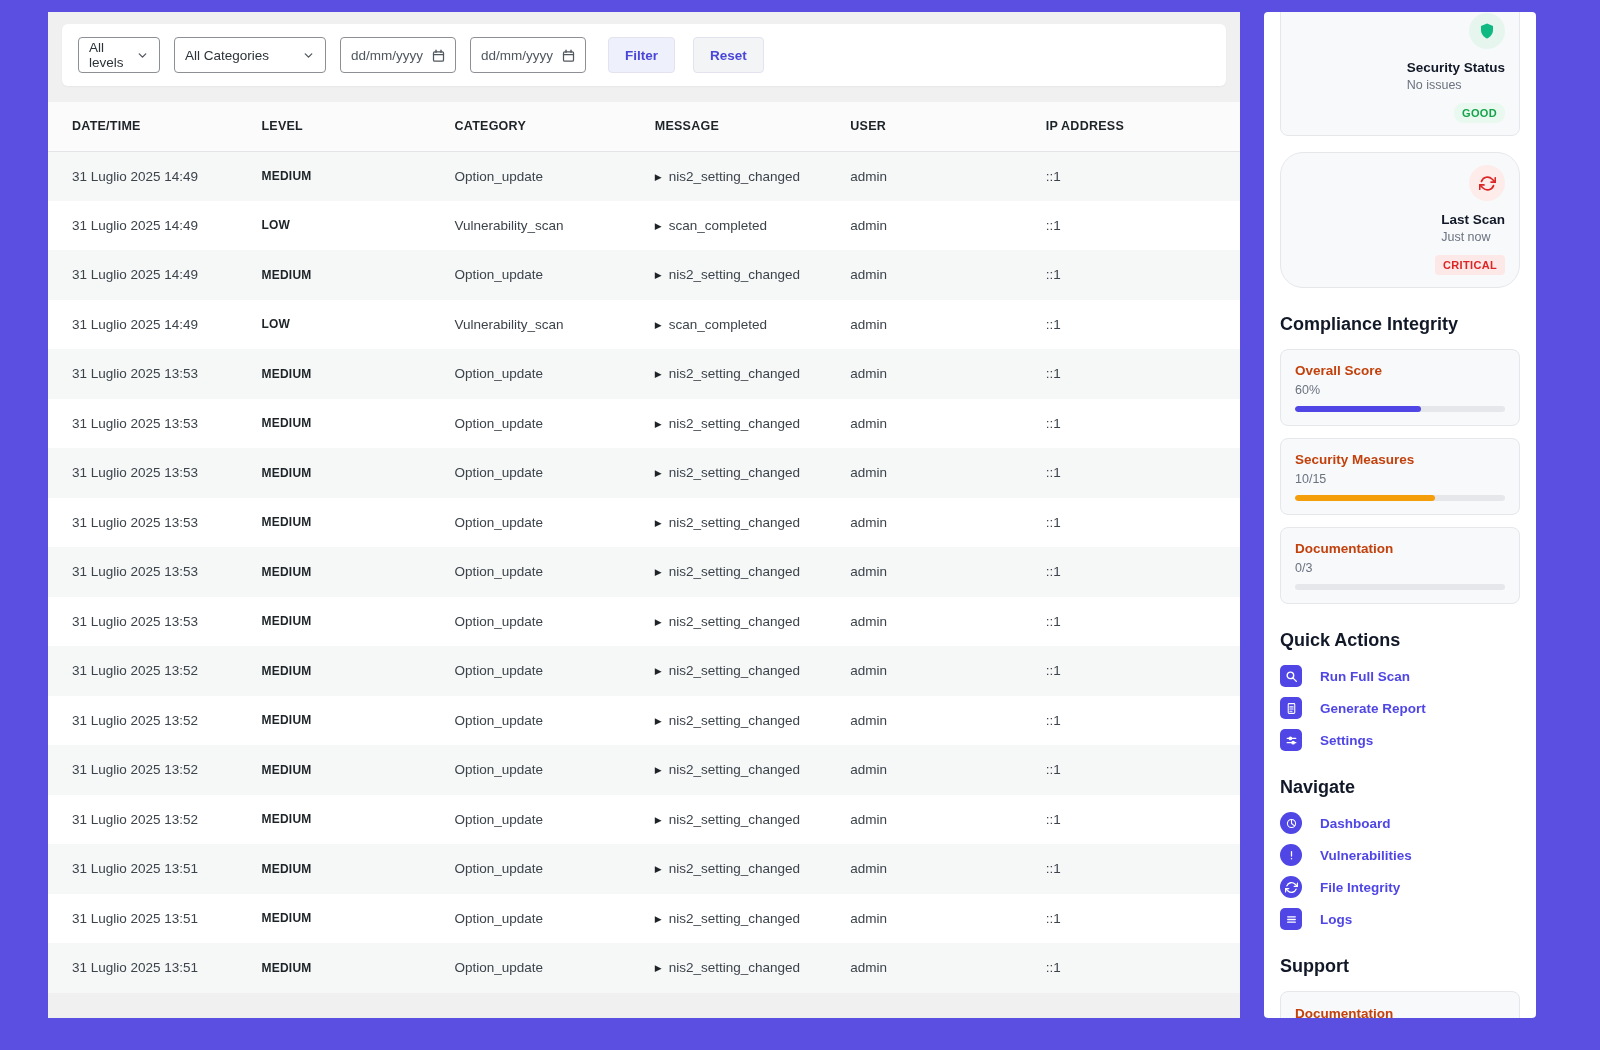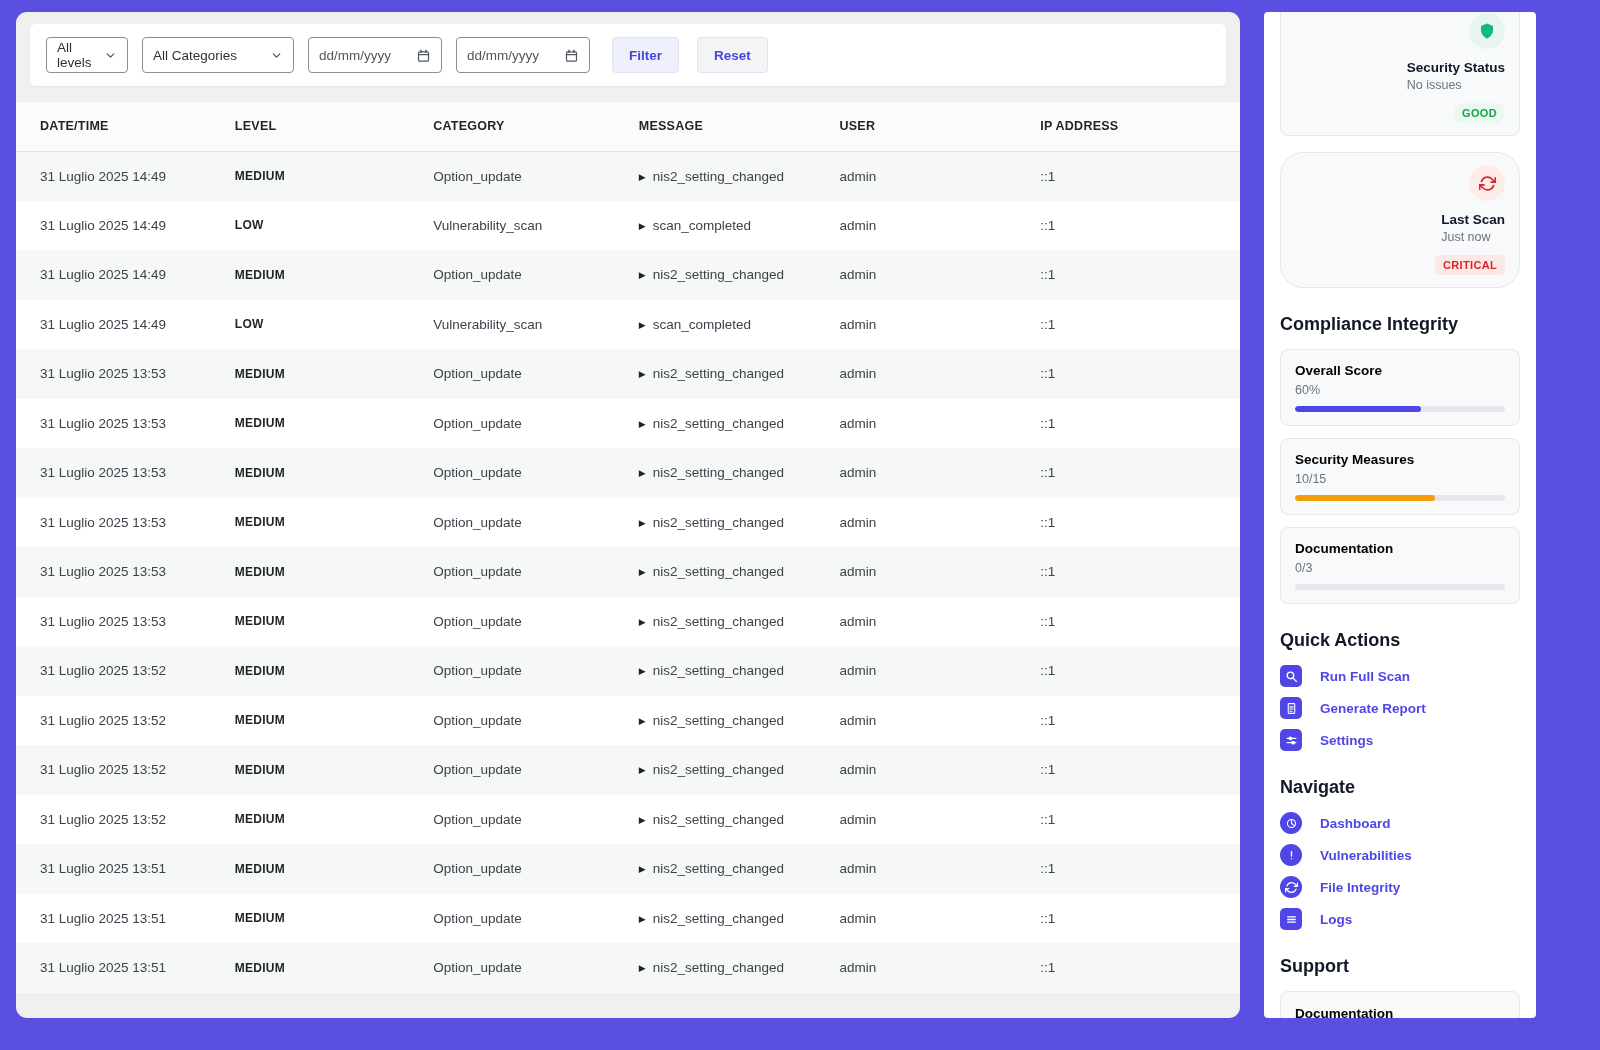--- a/index.html
+++ b/index.html
@@ -6,36 +6,36 @@
   html,body { width:1600px; height:1050px; }
   body {
     background:#5a4fe0;
     font-family:"Liberation Sans", sans-serif;
     padding:12px 64px 32px 16px;
     overflow:hidden;
   }
   .layout { display:flex; gap:24px; height:1006px; }
 
   
-  .main { flex:1; background:#f0f0f1; border-radius:11px; overflow:hidden; }
+  .main { flex:1; background:#f0f0f1; border-radius:0; overflow:hidden;margin-left:32px; }
 
   .filter-card {
     margin:12px 14px 16px 14px; background:#fff; border-radius:6px;
     padding:13px 16px; display:flex; align-items:center; gap:14px;
     box-shadow:0 1px 2px rgba(0,0,0,.04);
   }
   .ctrl {
     height:36px; border:1px solid #8c8f94; border-radius:4px; background:#fff;
     display:flex; align-items:center; gap:8px; padding:0 10px;
     font-size:13.5px; color:#2c3338; cursor:pointer;
   }
   .ctrl .chev, .ctrl .cal { display:flex; margin-left:auto; }
   .sel-levels { width:82px; }
   .sel-cats { width:152px; }
-  .date { width:134px; color:#50575e; }
+  .date { width:116px; color:#50575e; }
   .btn {
     height:36px; padding:0 16px; border-radius:4px; font-size:13.5px; font-weight:600;
     border:1px solid #e2e3ef; color:#4946d9; cursor:pointer;
   }
   .btn-filter { background:#eef0fb; margin-left:8px; }
   .btn-reset  { background:#f3f4f6; margin-left:4px; }
 
   table { width:100%; border-collapse:collapse; background:#fff; table-layout:fixed; }
   col.c1{width:16.9%} col.c2{width:16.2%} col.c3{width:16.8%}
   col.c4{width:16.4%} col.c5{width:16.4%}
@@ -70,21 +70,21 @@
   .badge { margin-left:auto; font-size:11px; font-weight:700; letter-spacing:.03em;
            padding:4px 8px; border-radius:4px; }
   .badge-good     { color:#16a34a; background:#e9f9f0;border-radius:9px; }
   .badge-critical { color:#dc2626; background:#fde8e8; }
 
   .side-heading { font-size:18px; font-weight:700; color:#111827; margin:26px 0 14px; }
 
   .p-card { background:#f8f9fa; border:1px solid #e5e7eb; border-radius:8px;
             padding:13px 14px; }
   .p-card + .p-card { margin-top:12px; }
-  .p-title { font-size:13.5px; font-weight:700; color:#000000; }
+  .p-title { font-size:13.5px; font-weight:700; color:#c2410c; }
   .p-value { font-size:12.5px; color:#6b7280; margin:5px 0 9px; }
   .track { height:6px; background:#e5e7eb; border-radius:3px; overflow:hidden; }
   .fill  { height:100%; border-radius:3px; }
 
   .link-row { display:flex; align-items:center; gap:18px; margin-bottom:10px;
               cursor:pointer; }
   .link-ico { width:22px; height:22px; background:#4f46e5; color:#fff;
               display:flex; align-items:center; justify-content:center; flex:0 0 22px; }
   .sq { border-radius:5px; } .rd { border-radius:50%; }
   .link-label { font-size:13.5px; font-weight:600; color:#4f46e5; }

